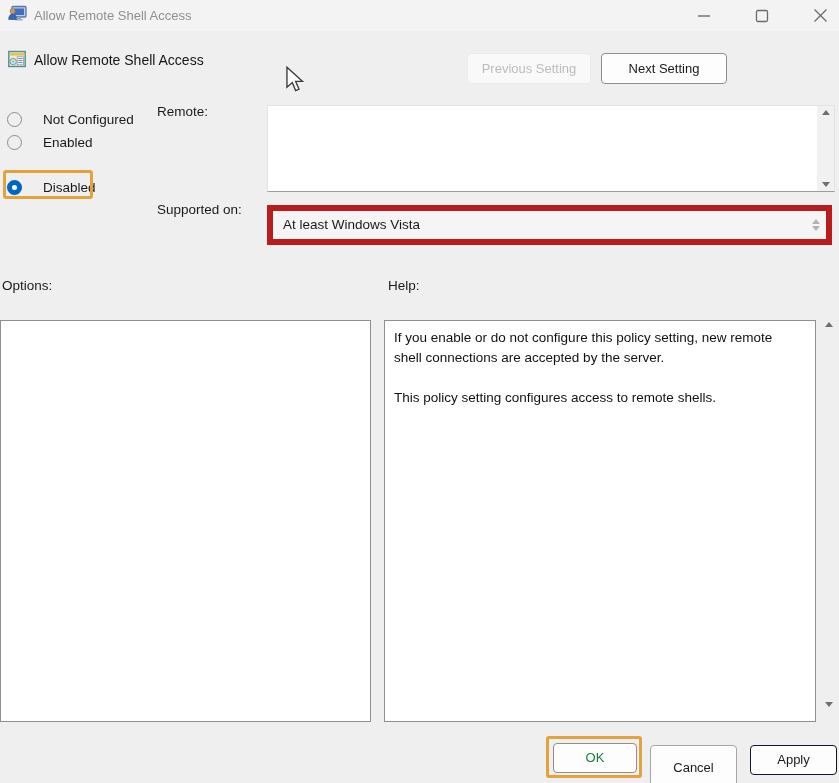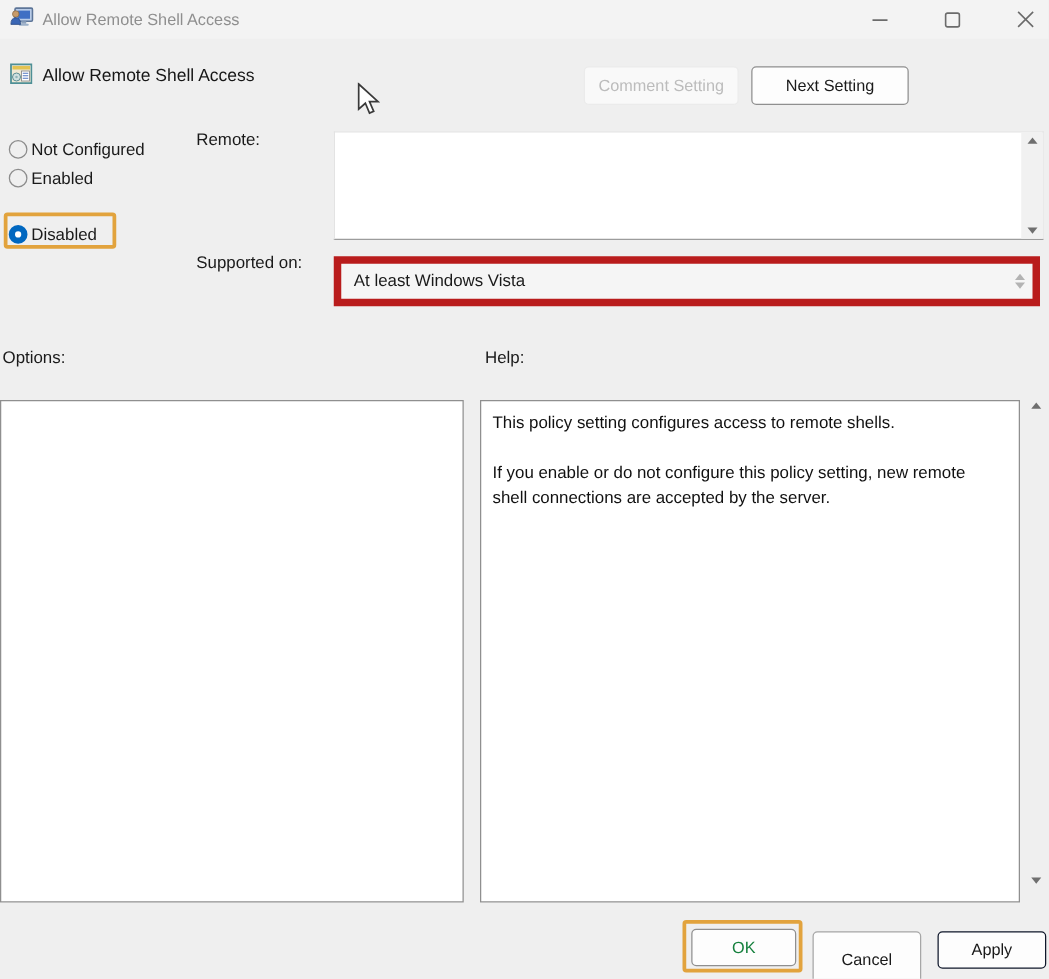--- a/index.html
+++ b/index.html
@@ -34,21 +34,21 @@
   }
   .btn-prev {
     left:467px; top:53px; width:124px; height:31px; line-height:29px;
     background:#f9f9f9; border:1px solid #ebebeb; color:#bcbcbc;
   }
   .btn-next {
     left:601px; top:53px; width:126px; height:31px; line-height:29px;
     background:#fdfdfd; border:1px solid #8f8f8f; color:#1a1a1a;
   }
   
-  .radio-row { position:absolute; left:7px; display:flex; align-items:center; gap:3px; height:16px; }
+  .radio-row { position:absolute; left:7px; display:flex; align-items:center; gap:21px; height:16px; }
   .radio-circle {
     width:15px; height:15px; border-radius:50%; background:transparent;
     border:1px solid #8c8c8c; flex:0 0 auto;
   }
   .radio-circle.selected { background:#ffffff; border:5px solid #0067C0; }
   .radio-label { font-size:13.5px; color:#1a1a1a; white-space:nowrap; }
   .annot {
     position:absolute; border:3px solid #E2A33D; border-radius:3px; pointer-events:none; z-index:9;
   }
   .annot-disabled { left:3px; top:170px; width:90px; height:29px; }
@@ -137,21 +137,21 @@
     <rect x="2" y="2.8" width="14" height="2.8" fill="#e3c352"></rect>
     <rect x="9.2" y="6.8" width="6.4" height="8" fill="#ffffff" stroke="#8a8a8a" stroke-width="0.7"></rect>
     <line x1="10.2" y1="8.6" x2="14.6" y2="8.6" stroke="#4f74c0" stroke-width="0.9"></line>
     <line x1="10.2" y1="10.6" x2="14.6" y2="10.6" stroke="#4f74c0" stroke-width="0.9"></line>
     <line x1="10.2" y1="12.6" x2="14.6" y2="12.6" stroke="#4f74c0" stroke-width="0.9"></line>
     <circle cx="5.2" cy="11.6" r="3.2" fill="#cfe0e0" stroke="#5b8d93" stroke-width="0.8"></circle>
     <circle cx="5.2" cy="11.6" r="1" fill="#8fb3b6"></circle>
   </svg>
 </span>
 <span class="policy-title">Allow Remote Shell Access</span>
-<button class="btn btn-prev">Comment Setting</button>
+<button class="btn btn-prev">Previous Setting</button>
 <button class="btn btn-next">Next Setting</button>
 
 <span class="cursor">
   <svg width="22" height="26" viewBox="0 0 15 21">
     <path d="M1 1 L1 17.2 L5.3 13.4 L8 19.8 L10.7 18.6 L8 12.4 L13.5 12.4 Z" fill="#ffffff" stroke="#3a3a3a" stroke-width="1.1" stroke-linejoin="miter"></path>
   </svg>
 </span>
 
 <div class="radio-row" style="top:111px;">
   <span class="radio-circle"></span>
@@ -184,22 +184,22 @@
     <span class="arr-down arr-faint"></span>
   </div>
 </div>
 
 <span class="field-label" style="left:2px; top:278px;">Options:</span>
 <span class="field-label" style="left:388px; top:278px;">Help:</span>
 
 <div class="options-panel"></div>
 
 <div class="help-panel">
+  <p>If you enable or do not configure this policy setting, new remote shell connections are accepted by the server.</p>
   <p>This policy setting configures access to remote shells.</p>
-  <p>If you enable or do not configure this policy setting, new remote shell connections are accepted by the server.</p>
 </div>
 <span class="help-scroll-up arr-up" style="position:absolute;"></span>
 <span class="help-scroll-down arr-down" style="position:absolute;"></span>
 
 <button class="btn btn-ok">OK</button>
 <button class="btn btn-cancel">Cancel</button>
 <button class="btn btn-apply">Apply</button>
 <div class="annot annot-ok"></div>
 
 </body></html>

